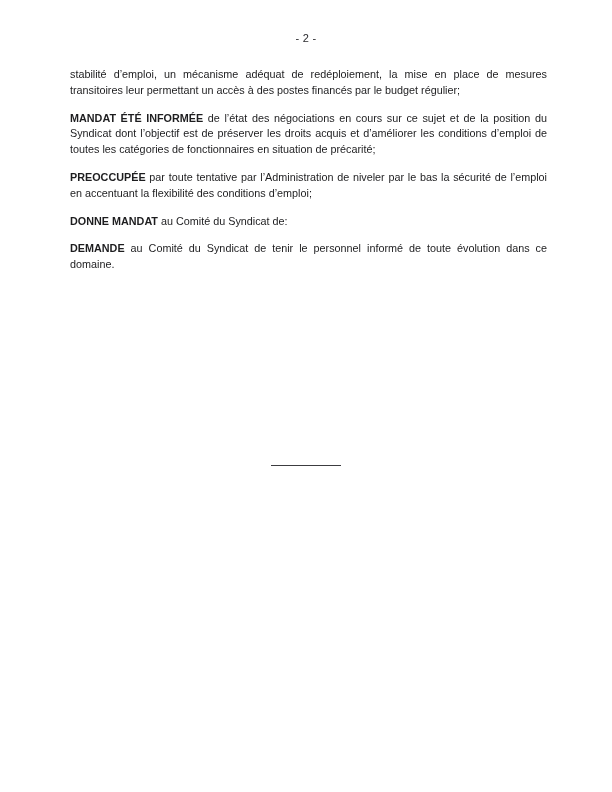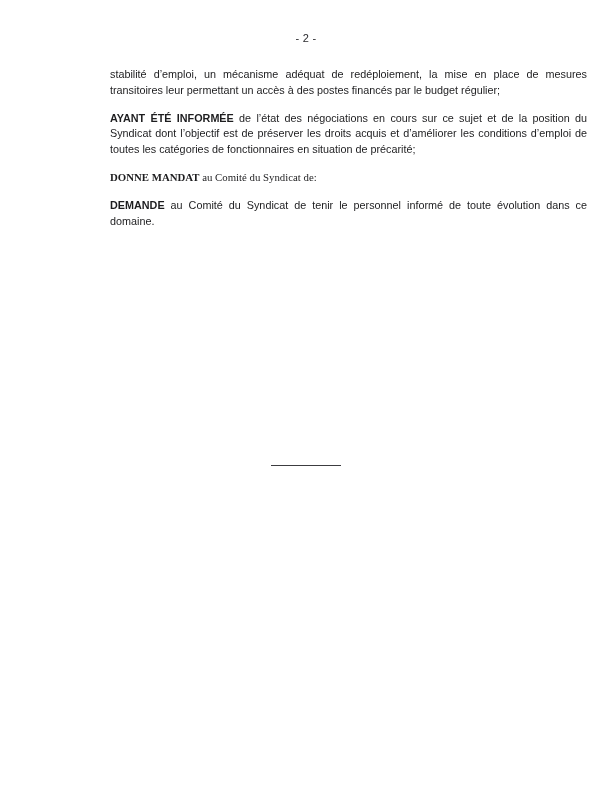--- a/index.html
+++ b/index.html
@@ -28,33 +28,31 @@
   }
   .content {
     position: absolute;
     top: 67px;
     left: 70px;
     width: 477px;
     font-size: 10.8px;
     line-height: 15.8px;
     text-align: justify;
     color: #1d1d1f;
-    margin-left: 40px;
   }
   .para {
     margin: 0 0 12px 0;
     padding: 0;
   }
   .para b {
     font-weight: bold;
   }
   .block {
     display: block;
     text-align: justify;
-    font-family: Liberation Serif, serif;
   }
   .separator {
     position: absolute;
     top: 465px;
     left: 271px;
     width: 70px;
     height: 0;
     border-top: 1.4px solid #3c3c40;
   }
 </style>
@@ -62,22 +60,23 @@
 <body>
 
 <div class="page">
 
   <div class="page-number">- 2 -</div>
 
   <div class="content">
 
     <p class="para"><span>stabilité d’emploi, un mécanisme adéquat de redéploiement, la mise en place de mesures transitoires leur permettant un accès à des postes financés par le budget régulier;</span></p>
 
-    <p class="para"><b>AYANT ÉTÉ INFORMÉE</b><span> de l’état des négociations en cours sur ce sujet et de la position du Syndicat dont l’objectif est de préserver les droits acquis et d’améliorer les conditions d’emploi de toutes les catégories de fonctionnaires en situation de précarité;</span></p>
+    <p class="para"><b>MANDAT ÉTÉ INFORMÉE</b><span> de l’état des négociations en cours sur ce sujet et de la position du Syndicat dont l’objectif est de préserver les droits acquis et d’améliorer les conditions d’emploi de toutes les catégories de fonctionnaires en situation de précarité;</span></p>
 
+    <p class="para"><b>PREOCCUPÉE</b><span> par toute tentative par l’Administration de niveler par le bas la sécurité de l’emploi en accentuant la flexibilité des conditions d’emploi;</span></p>
 
 
     <p class="para">
         <span class="block"><b>DONNE MANDAT</b><span> au Comité du Syndicat de:</span></span>
       </p>
 
     <p class="para"><b>DEMANDE</b><span> au Comité du Syndicat de tenir le personnel informé de toute évolution dans ce domaine.</span></p>
 
   </div>
 

